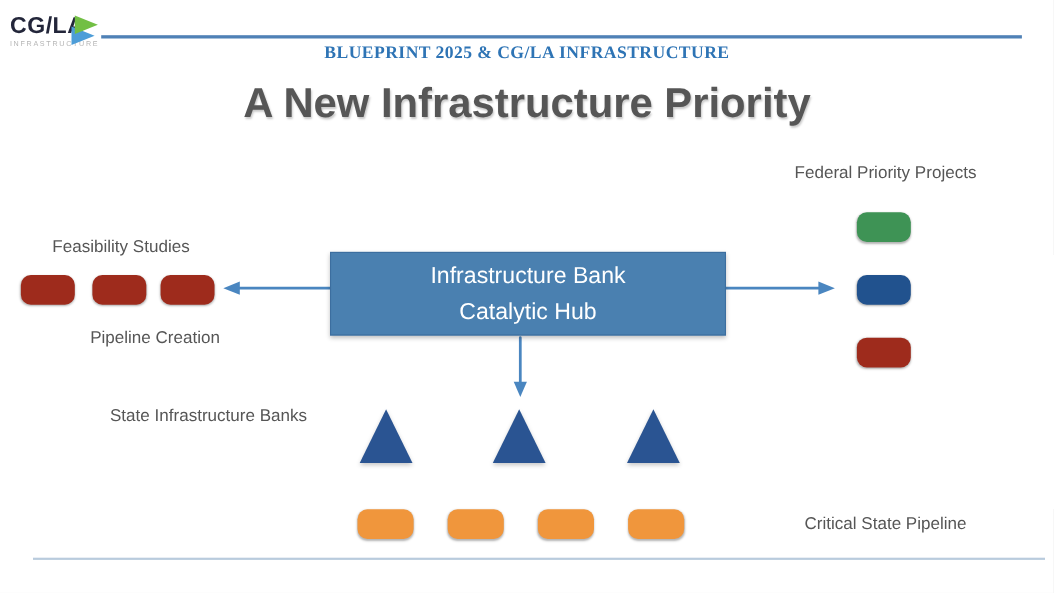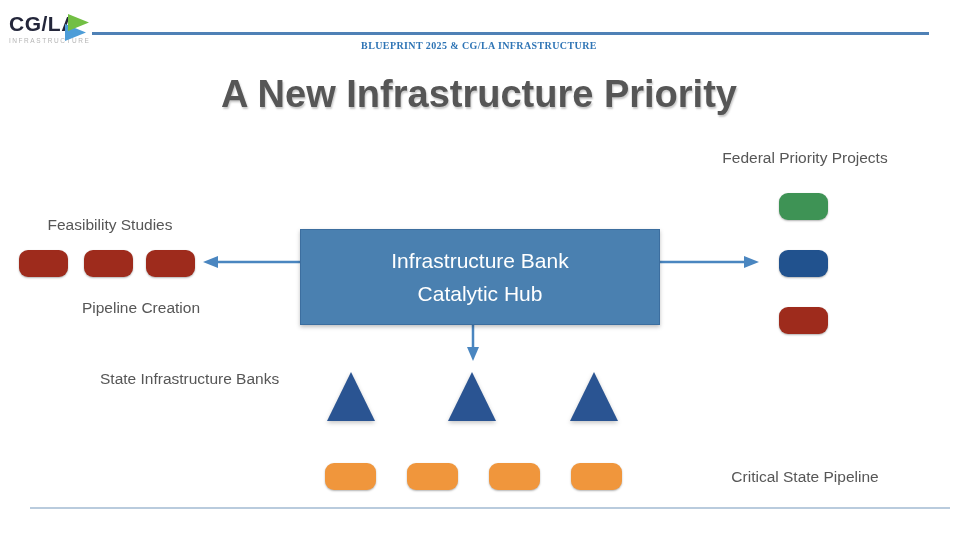--- a/index.html
+++ b/index.html
@@ -25,21 +25,21 @@
   }
   .logo-icon { position: absolute; left: 62px; top: 13px; }
   .top-rule {
     position: absolute; left: 92px; top: 32px;
     width: 837px; height: 2.5px; background: var(--top-line);
   }
   .eyebrow {
     position: absolute; left: 0; right: 0; top: 40px;
     text-align: center;
     font-family: "Liberation Serif", serif;
-    font-weight: bold; font-size: 10px;
+    font-weight: bold; font-size: 16px;
     color: var(--header-text); letter-spacing: 0.4px;
   }
 
   
   .title {
     position: absolute; left: 0; right: 0; top: 73px;
     text-align: center;
     font-size: 38px; font-weight: bold;
     color: var(--title-gray);
     text-shadow: 1px 2px 2px rgba(0,0,0,0.22);
@@ -53,21 +53,21 @@
   }
   .lbl-feasibility { left: 20px;  top: 216px; width: 180px; text-align: center; }
   .lbl-pipeline    { left: 20px;  top: 299px; width: 180px; text-align: right; }
   .lbl-federal     { left: 715px; top: 149px; width: 180px; text-align: center; }
   .lbl-banks       { left: 100px; top: 370px; width: 207px; text-align: left; }
   .lbl-critical    { left: 715px; top: 468px; width: 180px; text-align: center; }
 
   
   .hub {
     position: absolute; left: 300px; top: 229px;
-    width: 360px; height: 96px;
+    width: 360px; height: 76px;
     background: var(--hub-fill);
     border: 1px solid var(--hub-border);
     box-shadow: 0 2px 4px rgba(0,0,0,0.25);
     display: flex; flex-direction: column;
     align-items: center; justify-content: center; gap: 9px;
     color: #ffffff; font-size: 21px;
   }
 
   
   .pill {

